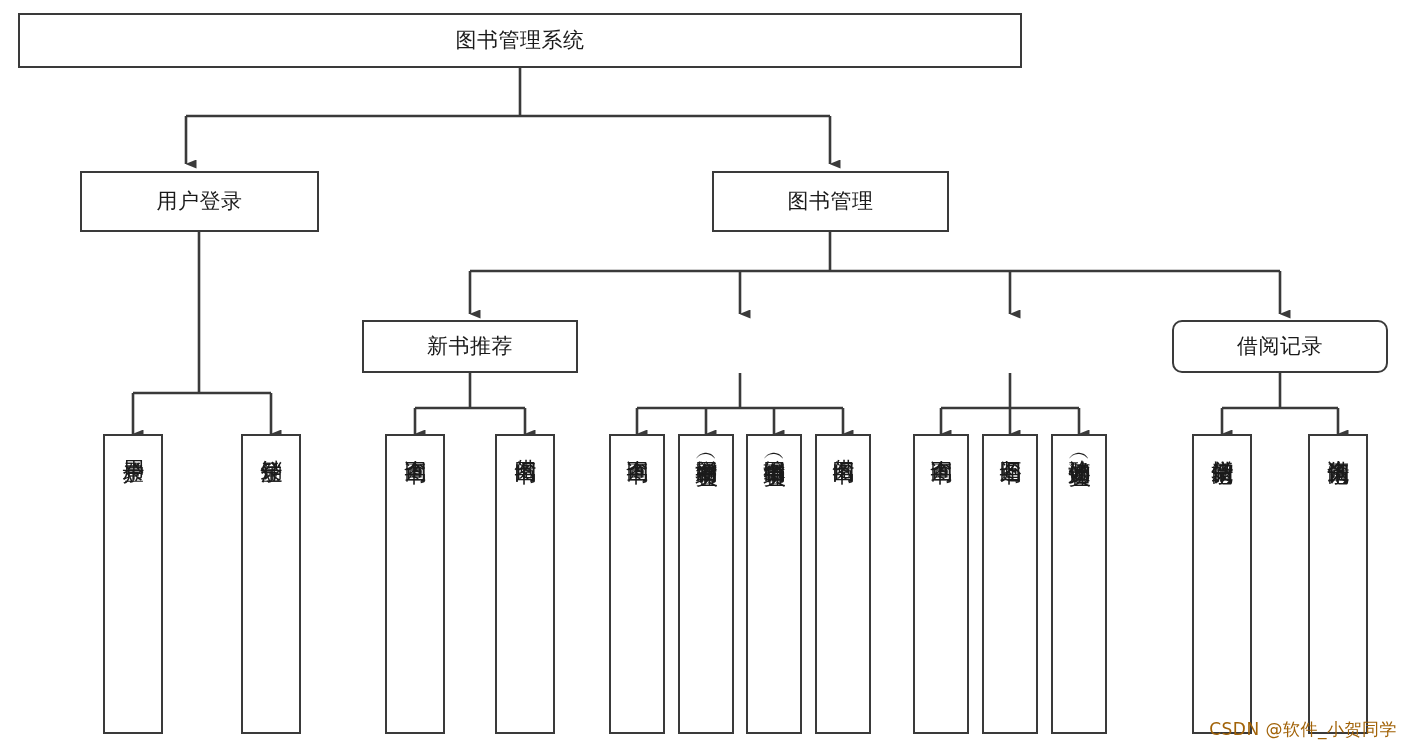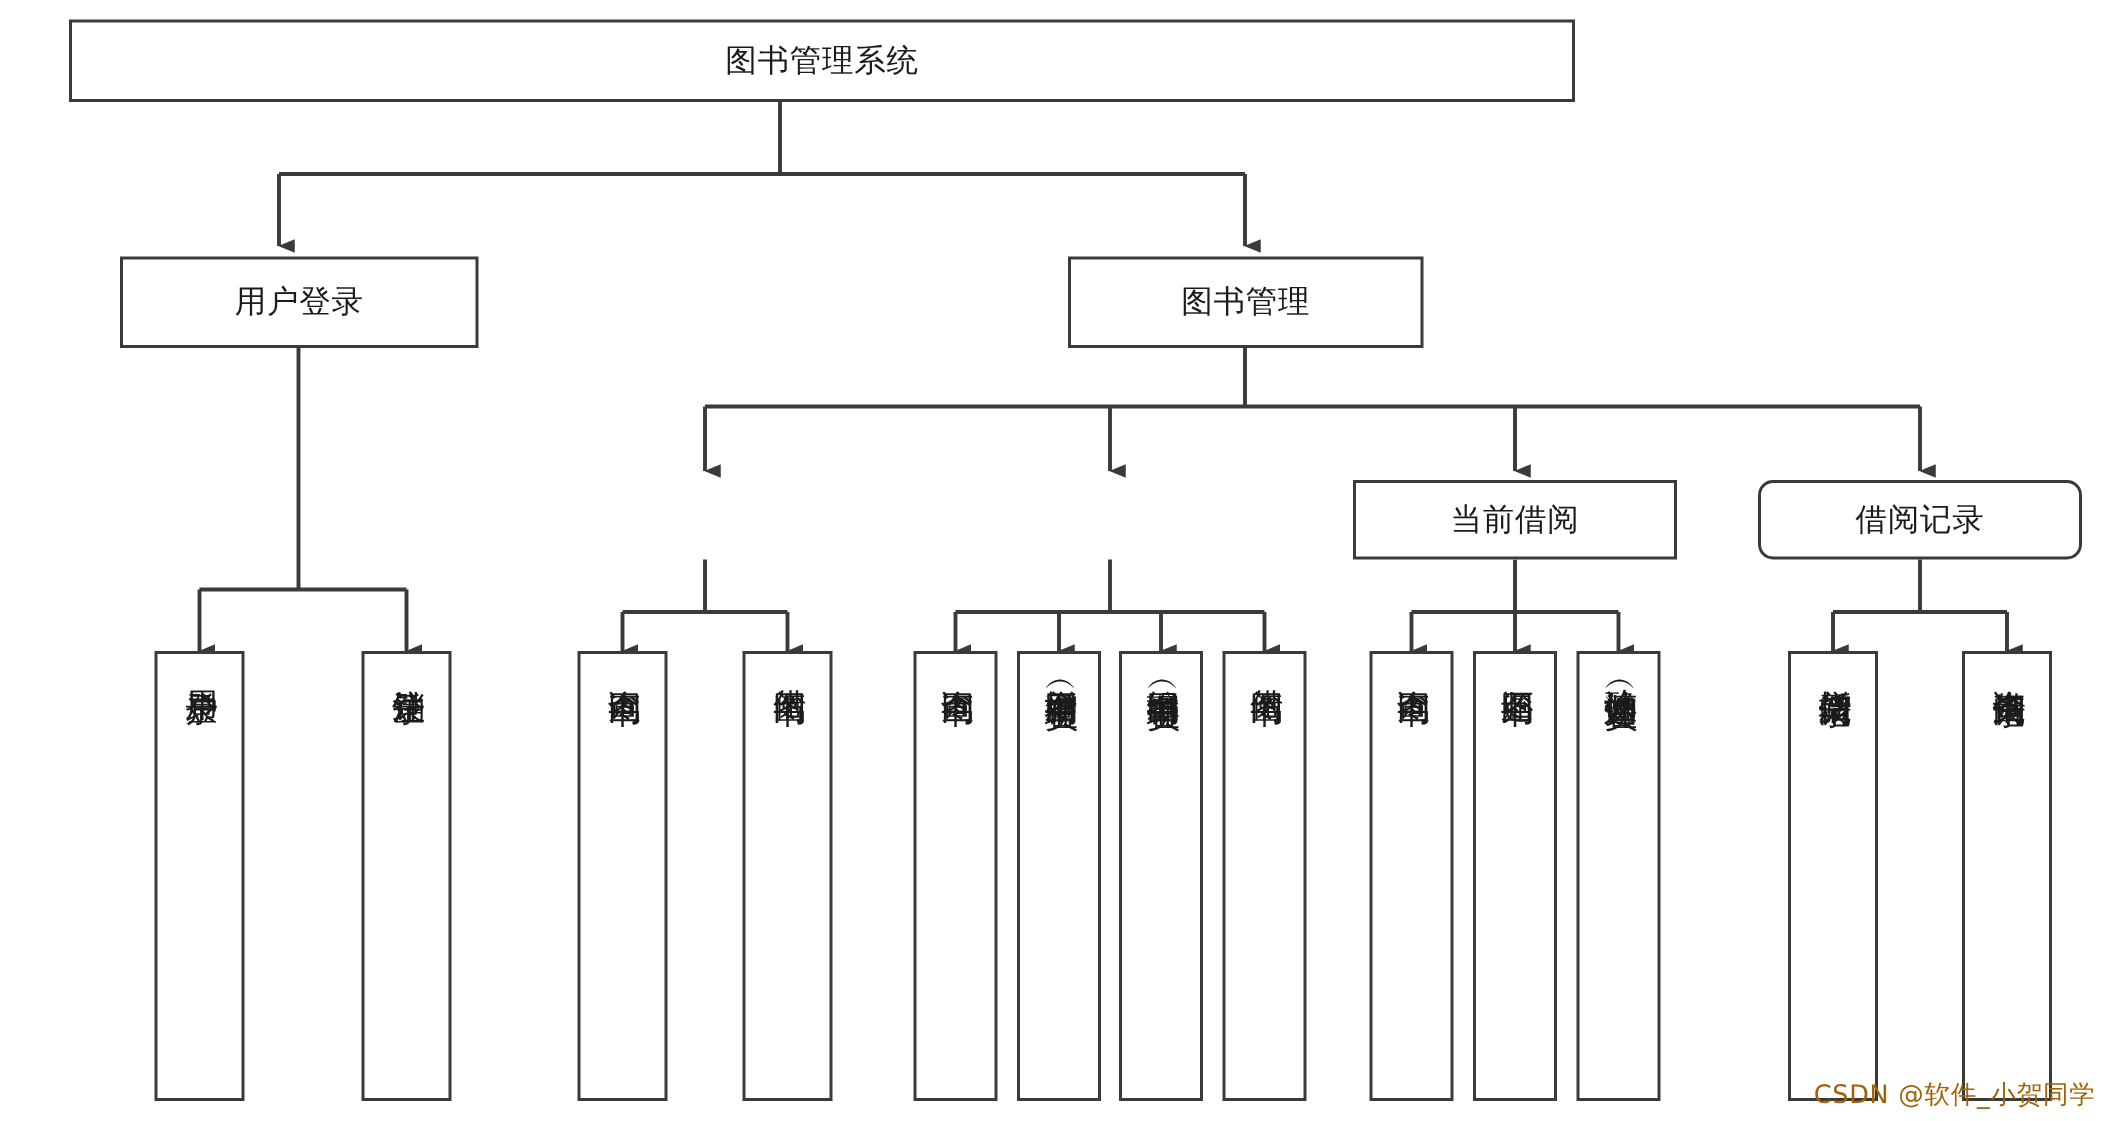--- a/index.html
+++ b/index.html
@@ -126,37 +126,37 @@
       <path d="M 1010 408 L 1010 434" marker-end="url(#arrowhead)"></path>
       <path d="M 1079 408 L 1079 434" marker-end="url(#arrowhead)"></path>
 
       <path d="M 1280 373 L 1280 408"></path>
       <path d="M 1222 408 L 1338 408"></path>
       <path d="M 1222 408 L 1222 434" marker-end="url(#arrowhead)"></path>
       <path d="M 1338 408 L 1338 434" marker-end="url(#arrowhead)"></path>
     </g>
   </svg>
 
-  <div class="node root horiz" style="left:18px; top:13px; width:1004px; height:55px;margin-left:28px;">
+  <div class="node root horiz" style="left:18px; top:13px; width:1004px; height:55px;">
     <span class="node-label">图书管理系统</span>
   </div>
 
   <div class="node horiz" style="left:80px; top:171px; width:239px; height:61px;">
     <span class="node-label">用户登录</span>
   </div>
 
   <div class="node horiz" style="left:712px; top:171px; width:237px; height:61px;">
     <span class="node-label">图书管理</span>
   </div>
 
-
-
-  <div class="node horiz" style="left:902px; top:320px; width:216px; height:53px;">
-    <span class="node-label">当前借阅</span>
-  </div>
+  <div class="node horiz" style="left:362px; top:320px; width:216px; height:53px;">
+    <span class="node-label">新书推荐</span>
+  </div>
+
+
 
   <div class="node horiz" style="left:1172px; top:320px; width:216px; height:53px;border-radius:10px;">
     <span class="node-label">借阅记录</span>
   </div>
 
   <div class="node leaf" style="left:103px; top:434px; width:60px; height:300px;">
     <span class="node-label">用户登录</span>
   </div>
 
   <div class="node leaf" style="left:241px; top:434px; width:60px; height:300px;">

